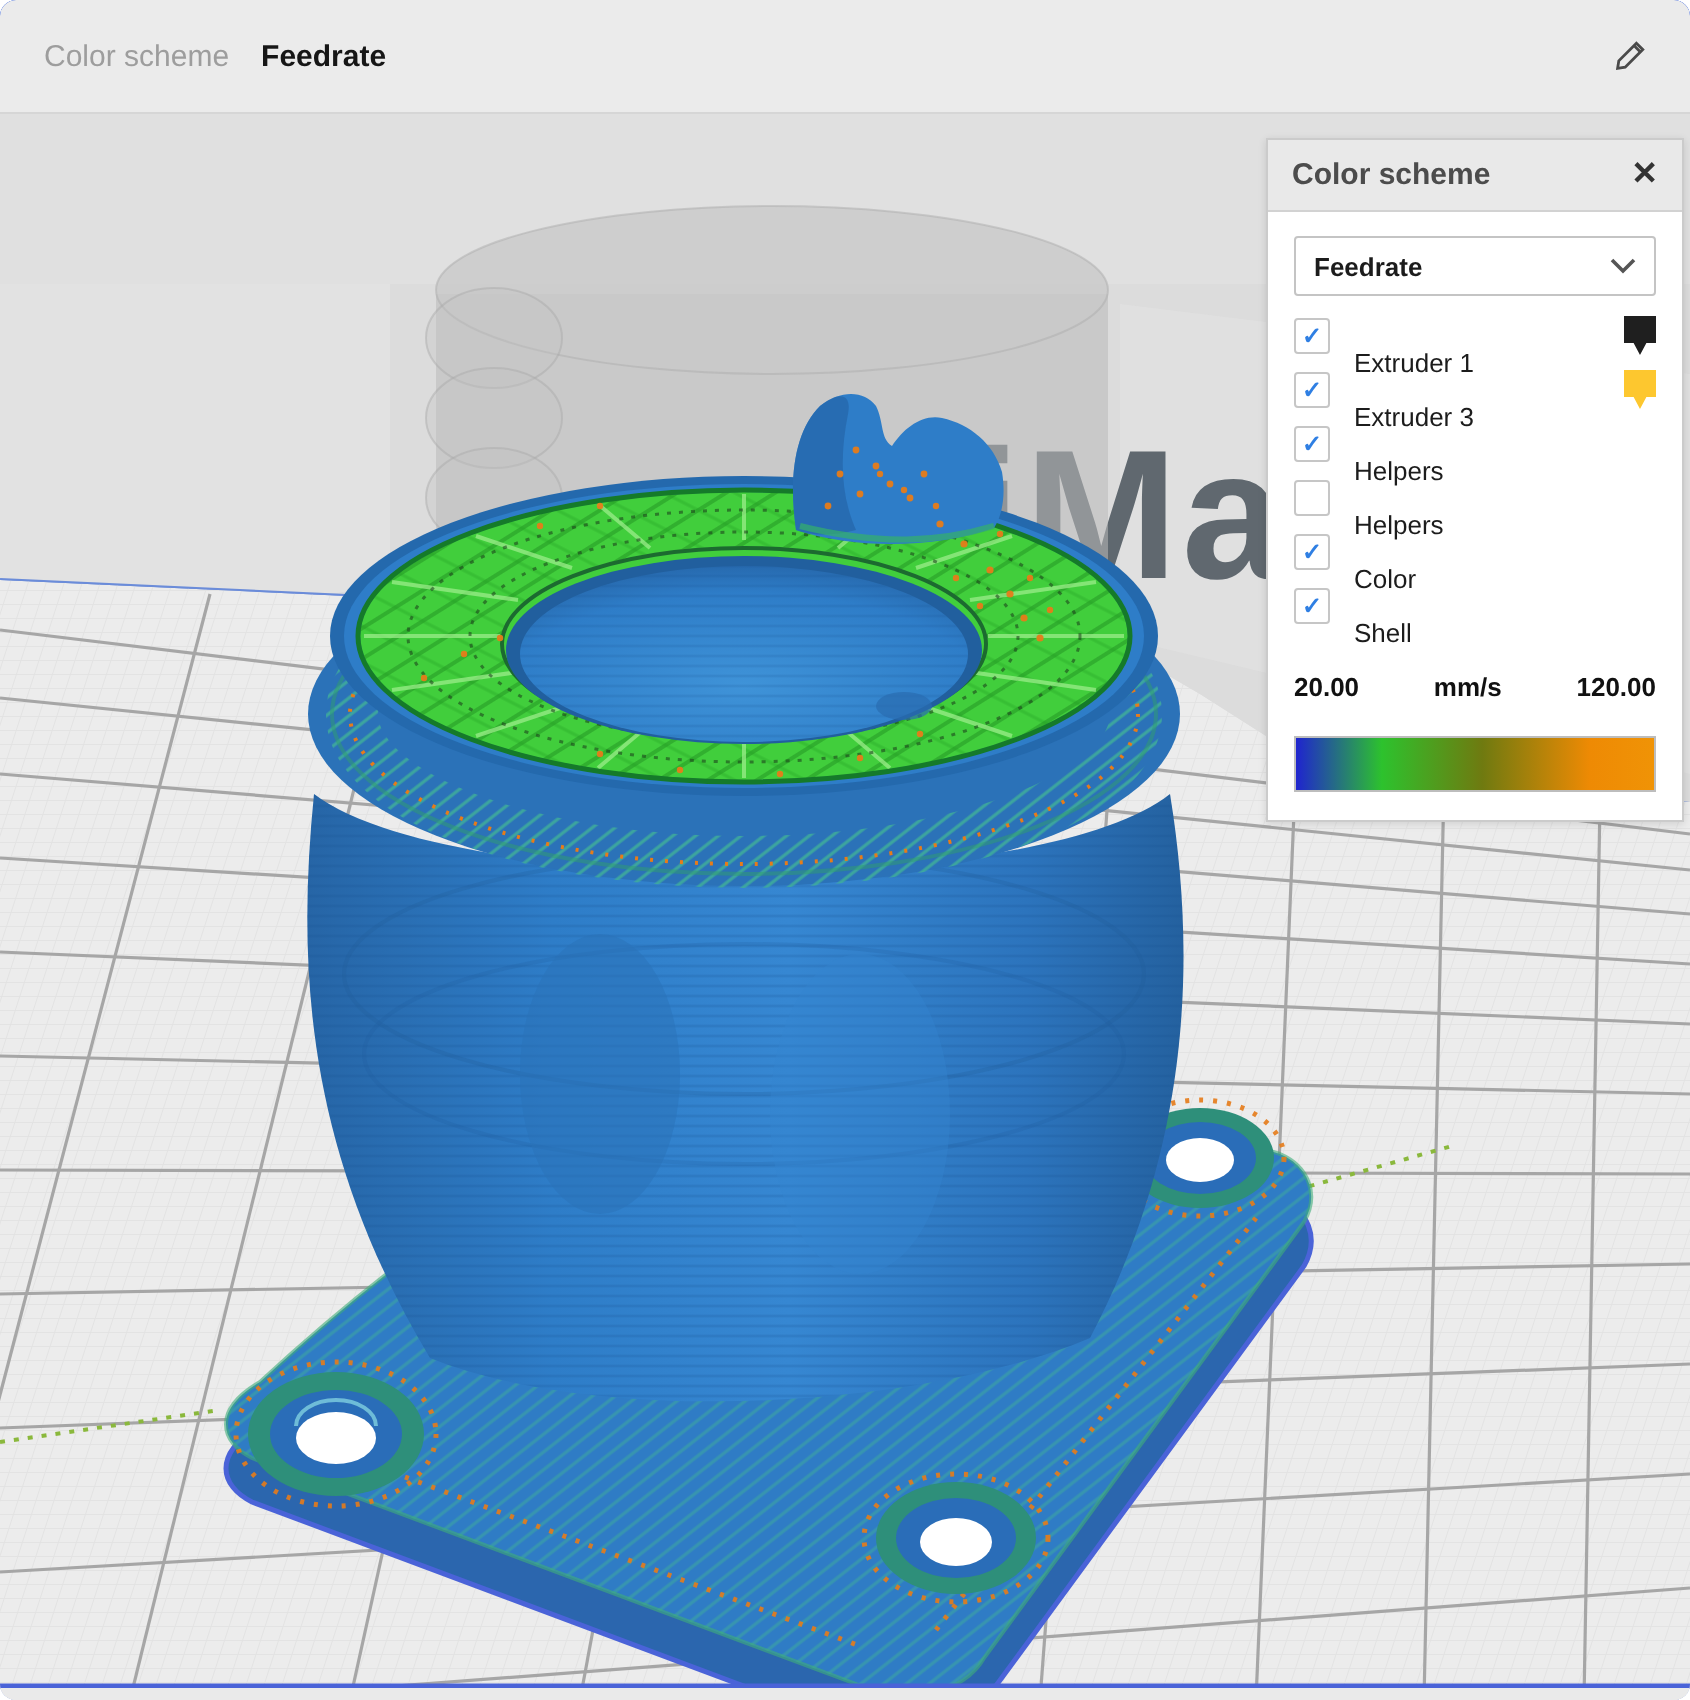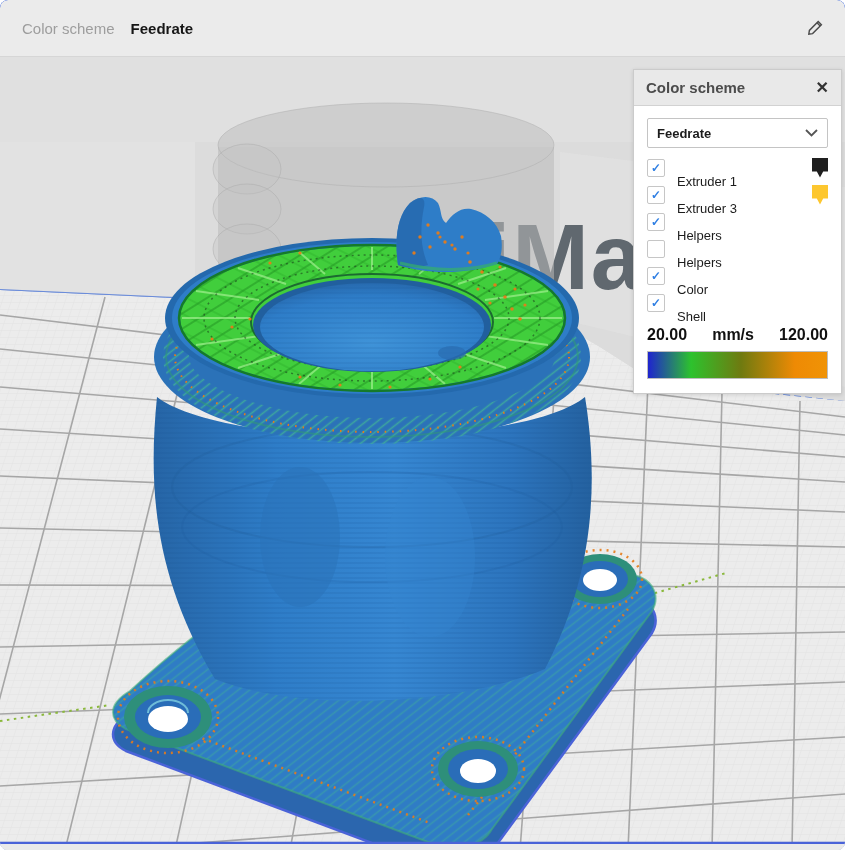--- a/index.html
+++ b/index.html
@@ -27,22 +27,22 @@
   .dropdown-value{font-size:13px;color:#1c1c1c;font-weight:bold;}
   .dropdown .chev{margin-left:auto;display:flex;color:#555;}
   .layer-row{display:flex;align-items:center;height:27px;}
   .cbx{width:16px;height:16px;border:1px solid #c6c6c6;border-radius:2px;background:#fff;
        display:flex;align-items:center;justify-content:center;cursor:pointer;flex:0 0 auto;}
   .check{font-size:12px;font-weight:bold;color:#2f7fe3;line-height:1;}
   .layer-label{font-size:13px;color:#1c1c1c;margin-left:12px;margin-top:28px;}
   .swatch{margin-left:auto;width:16px;height:20px;flex:0 0 auto;
           clip-path:polygon(0 0,100% 0,100% 70%,70% 70%,50% 100%,30% 70%,0 70%);}
   .scale-row{display:flex;align-items:baseline;margin-top:10px;}
-  .scale-row .min,.scale-row .max,.scale-row .unit{font-size:16px;font-weight:bold;color:#111;}
-  .scale-row .unit{margin:0 auto;}
+  .scale-row .min,.scale-row .max,.scale-row .unit{font-size:13px;font-weight:bold;color:#111;}
+  .scale-row .unit{margin:10px auto;}
   .speed-gradient{height:28px;margin-top:7px;border:1px solid #bdbdbd;box-sizing:border-box;}
 </style>
 </head>
 <body>
 
 <div class="app">
 
   <div class="topbar">
     <span class="dim">Color scheme</span>
     <span class="val">Feedrate</span>

